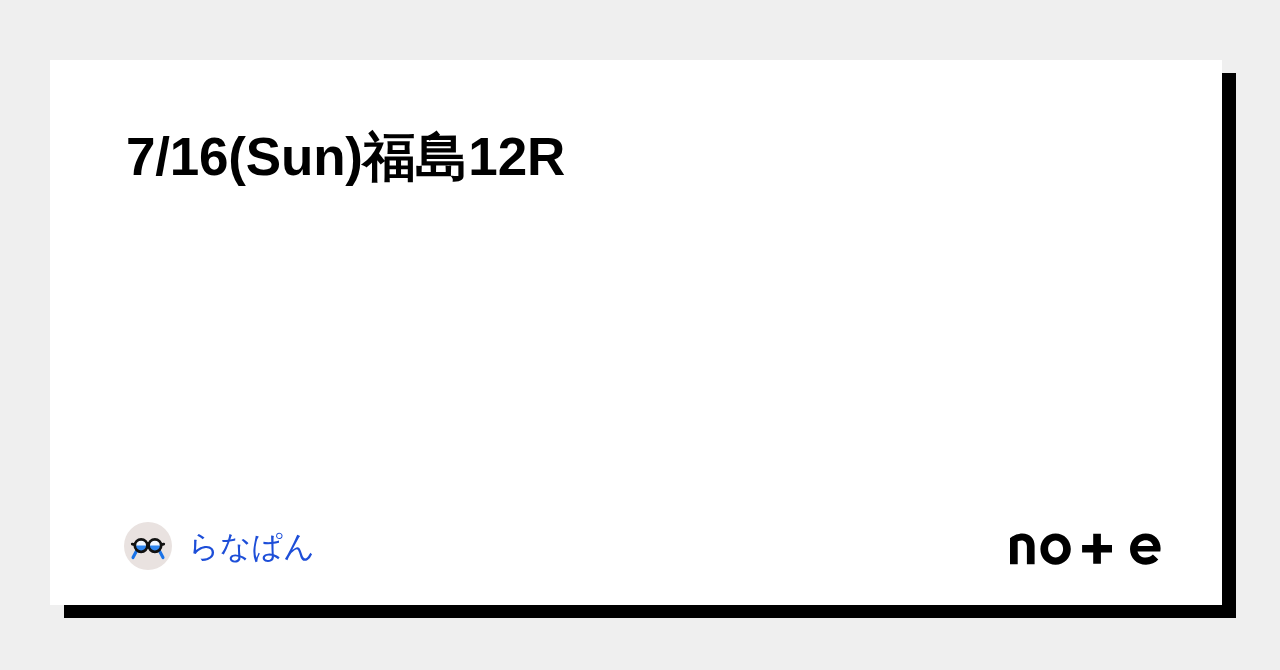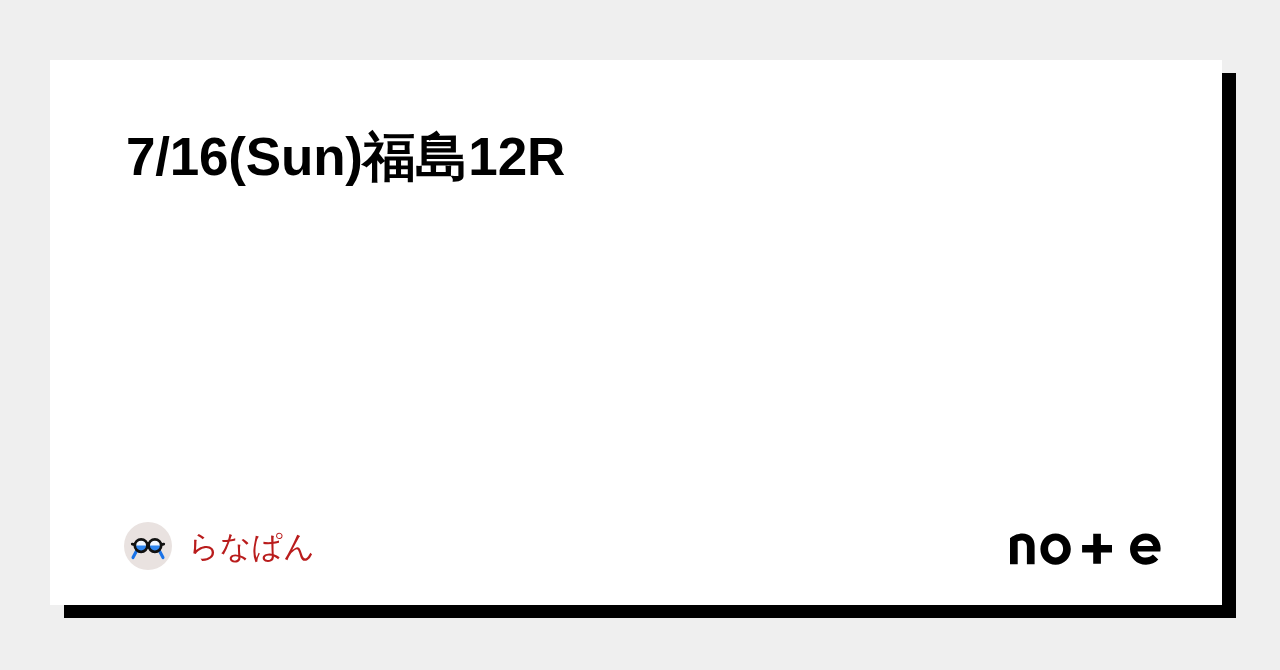--- a/index.html
+++ b/index.html
@@ -89,21 +89,21 @@
   }
   .avatar svg {
     display: block;
     width: 48px;
     height: 48px;
   }
 
   .author-name {
     font-size: 31px;
     font-weight: 400;
-    color: #b91c1c;
+    color: #1d4ed8;
     line-height: 1;
     white-space: nowrap;
   }
 
   
   .brand-logo {
     display: flex;
     align-items: center;
     flex: 0 0 auto;
   }

